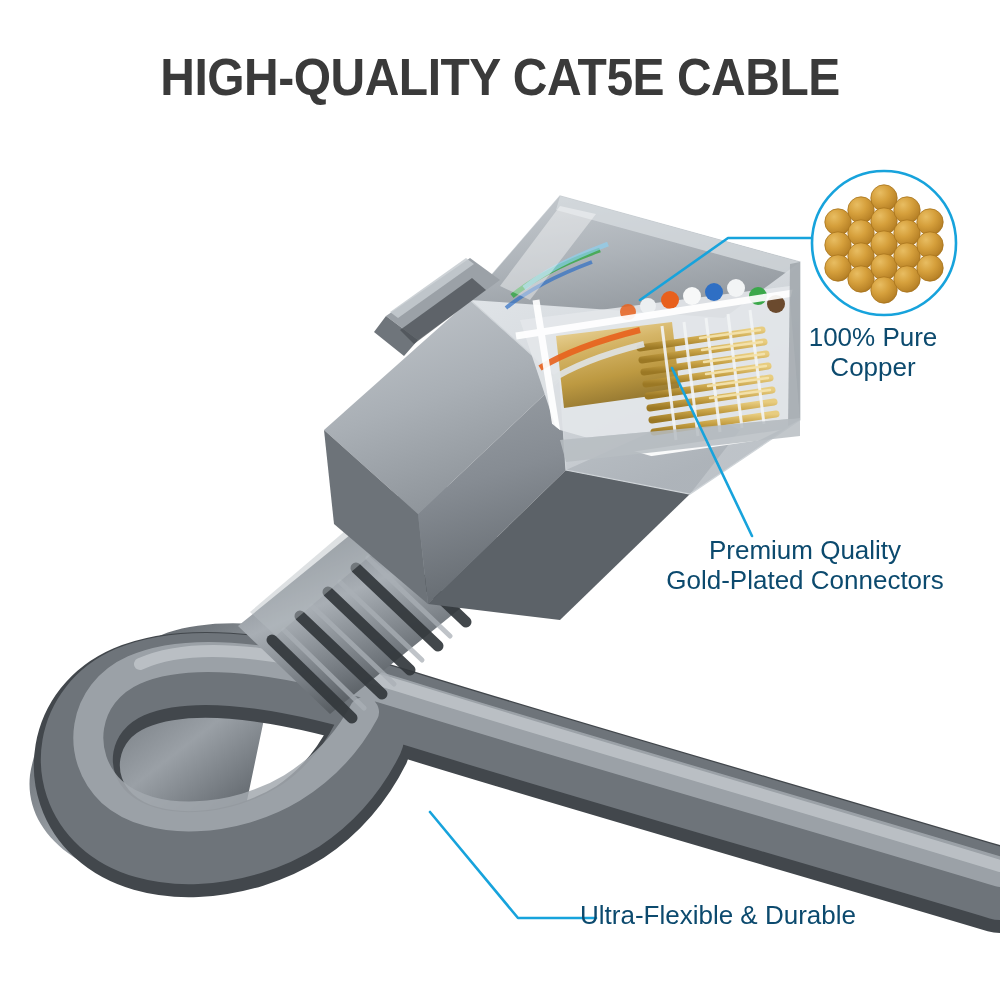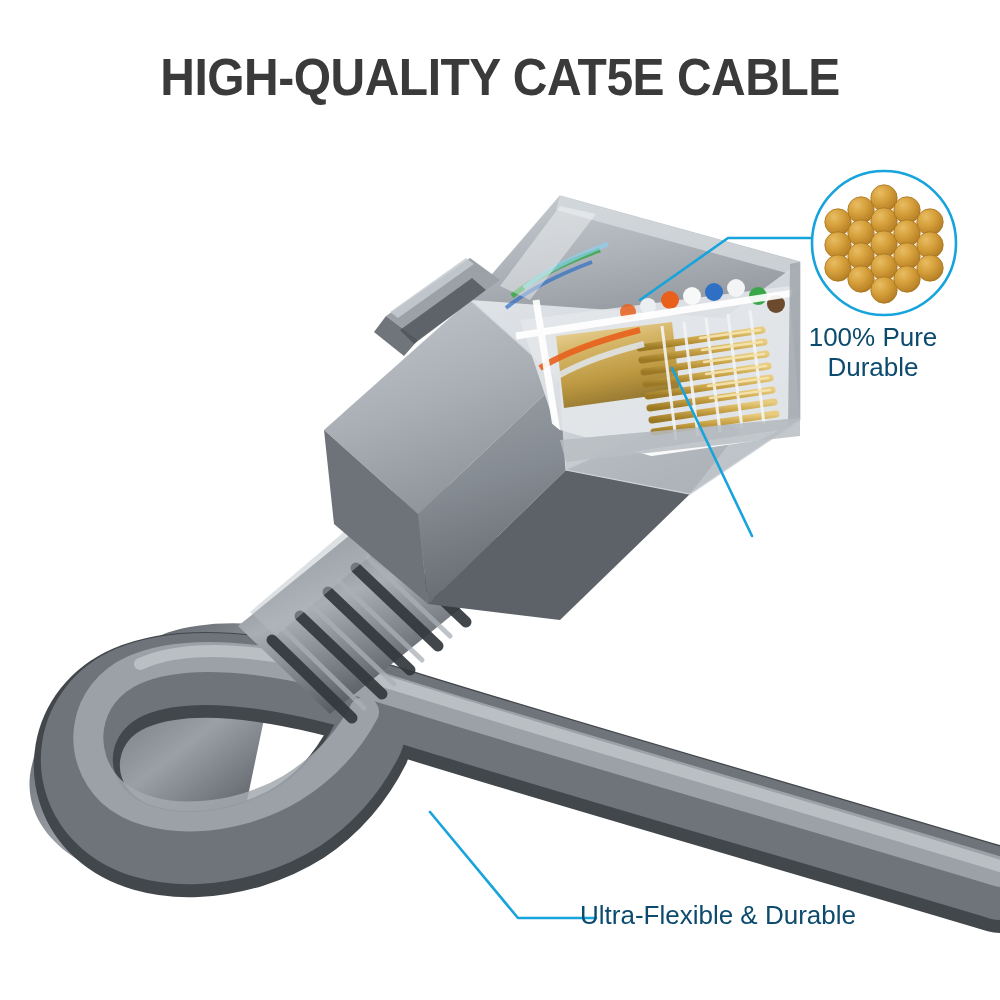--- a/index.html
+++ b/index.html
@@ -331,23 +331,25 @@
 
         <circle cx="930" cy="222" r="13.2"></circle>
         <circle cx="930" cy="245" r="13.2"></circle>
         <circle cx="930" cy="268" r="13.2"></circle>
       </g>
     </g>
   </svg>
 
   <div class="callout-text" id="callout-copper">
     <span class="l1">100% Pure</span>
-    <span class="l2">Durable</span>
+    <span class="l2">Copper</span>
   </div>
 
   <div class="callout-text" id="callout-gold">
+    <span class="l1">Premium Quality</span>
+    <span class="l2">Gold-Plated Connectors</span>
   </div>
 
   <div class="callout-text" id="callout-flex">
     <span class="l1">Ultra-Flexible &amp; Durable</span>
   </div>
 
 </div>
 
 </body></html>

